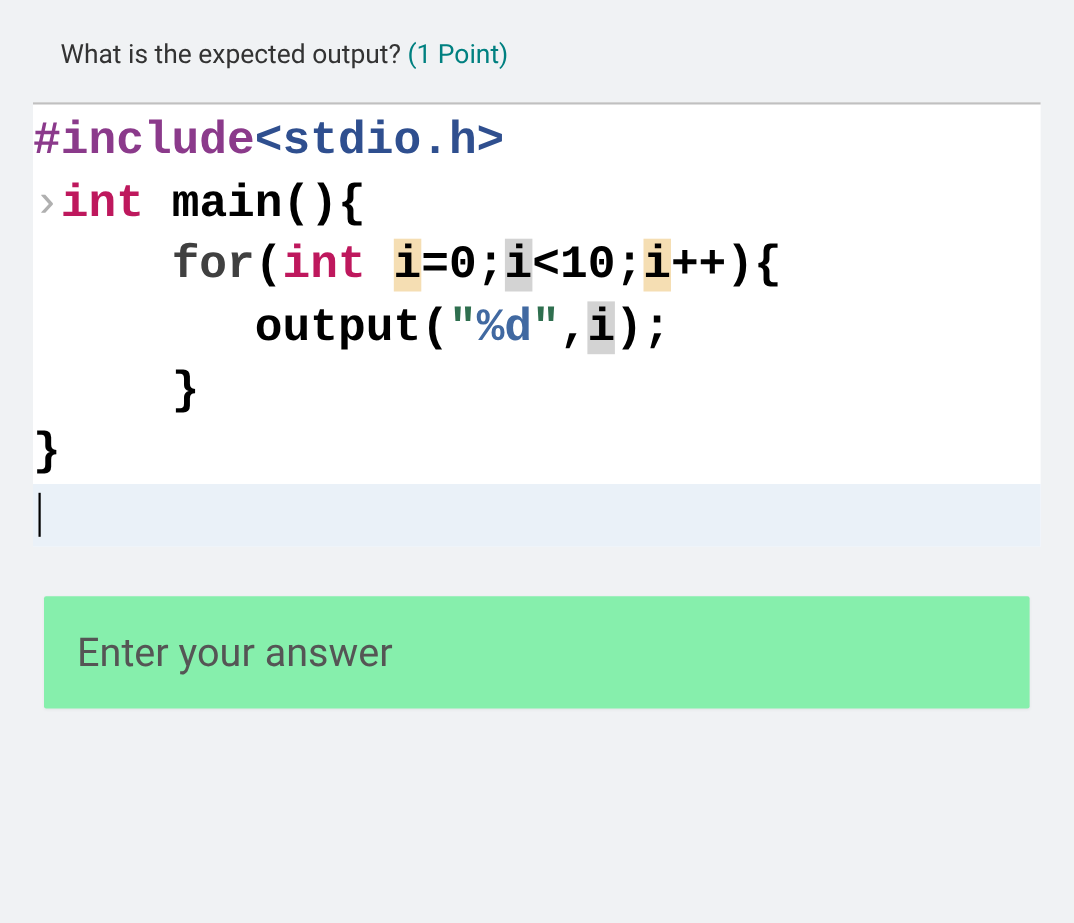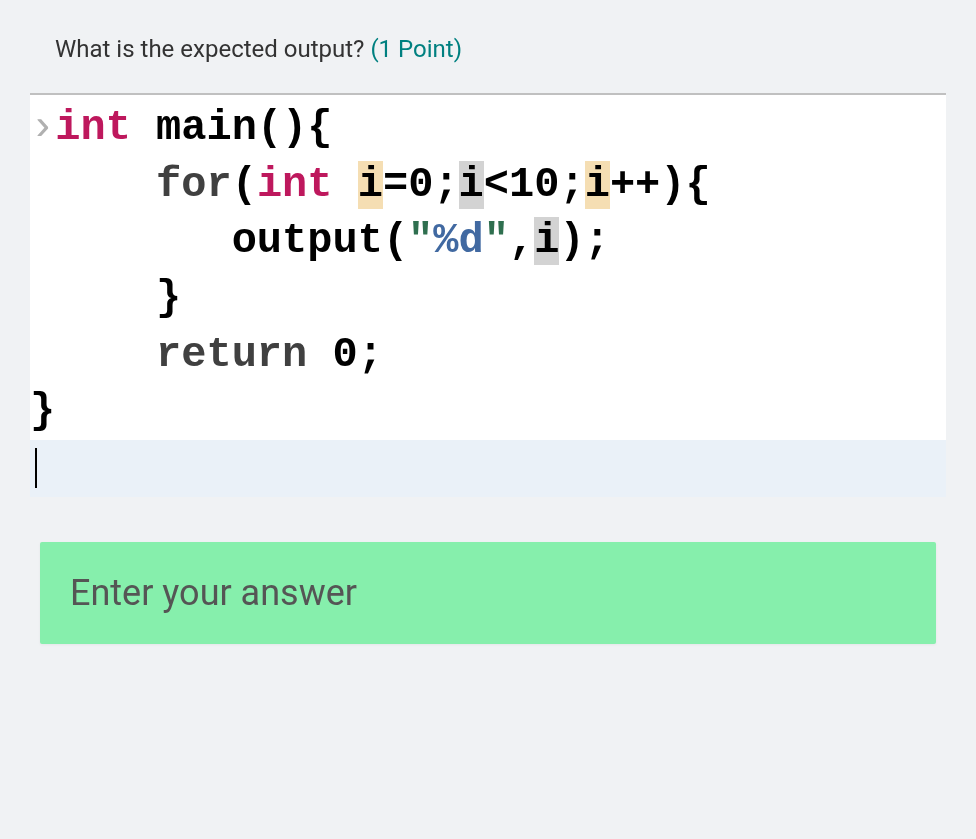--- a/index.html
+++ b/index.html
@@ -75,24 +75,24 @@
   </style>
 </head>
 <body>
 
 <div class="question-header">
   <span>What is the expected output?</span>
   <span class="point-label">(1 Point)</span>
 </div>
 
 <div class="code-container">
+  <div class="code-line"><span class="kw-preproc">#include</span><span class="kw-header">&lt;stdio.h&gt;</span></div>
   <div class="code-line"><span class="gutter-mark">›</span><span class="kw-type">int</span> <span class="fn-name">main</span><span class="punct">(){</span></div>
   <div class="code-line">     <span class="kw-control">for</span><span class="punct">(</span><span class="kw-type">int</span><span> </span><span class="var-hl1">i</span><span class="punct">=</span><span class="num">0</span><span class="punct">;</span><span class="var-hl2">i</span><span class="punct">&lt;</span><span class="num">10</span><span class="punct">;</span><span class="var-hl1">i</span><span class="punct">++){</span></div>
   <div class="code-line">        <span class="fn-name">output</span><span class="punct">(</span><span class="str">"</span><span class="fmt">%d</span><span class="str">"</span><span class="punct">,</span><span class="var-hl2">i</span><span class="punct">);</span></div>
   <div class="code-line">     <span class="punct">}</span></div>
-  <div class="code-line">     <span class="kw-control">return</span><span> </span><span class="num">0</span><span class="punct">;</span></div>
   <div class="code-line"><span class="punct">}</span></div>
   <div class="code-line cursor-line"><span class="cursor"></span></div>
 </div>
 
 <div class="answer-box">
   <span>Enter your answer</span>
 </div>
 
 </body></html>

